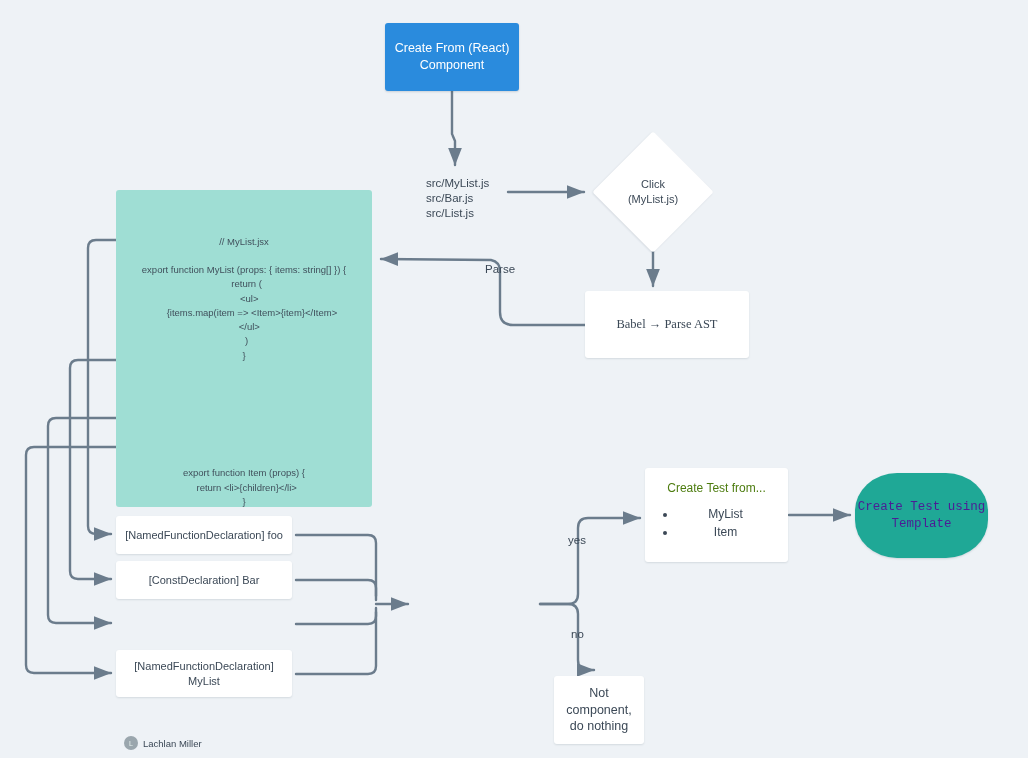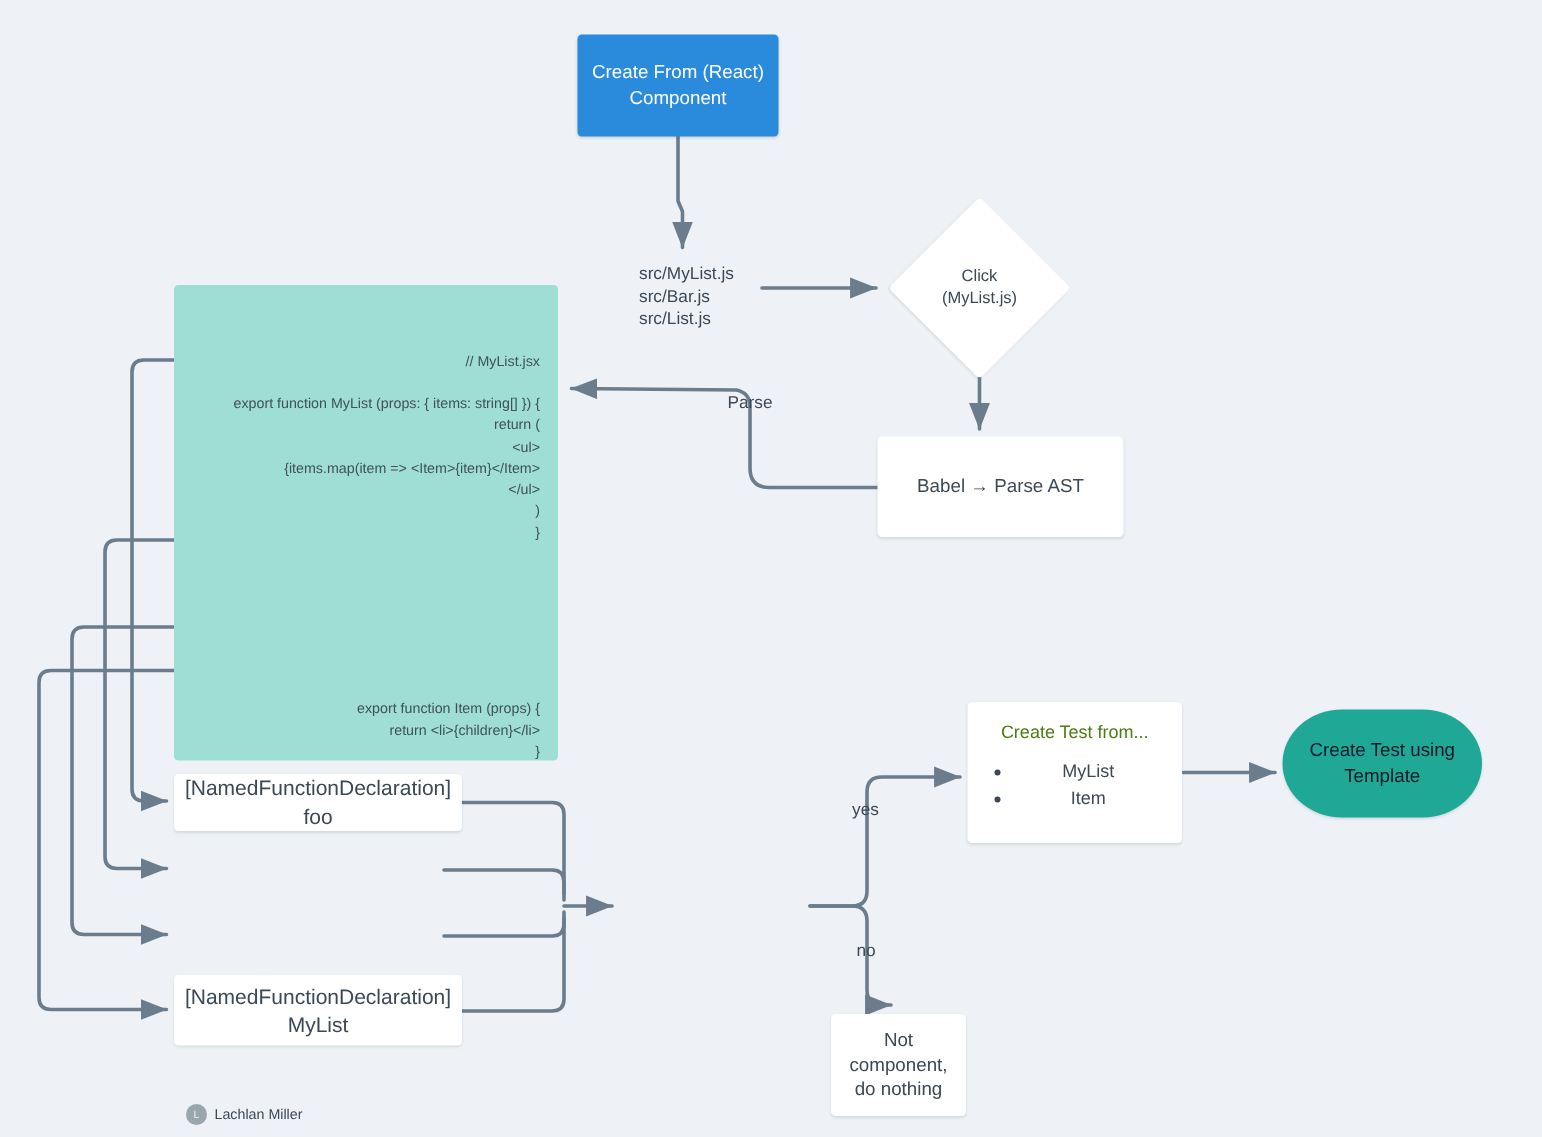--- a/index.html
+++ b/index.html
@@ -44,32 +44,32 @@
     font-size: 12.5px;
     box-shadow: 0 1px 2px rgba(40,60,80,.18);
   }
 
   
   .box {
     background: #ffffff;
     border-radius: 3px;
     box-shadow: 0 1px 2px rgba(40,60,80,.13);
   }
-  .node-babel { left: 585px; top: 291px; width: 164px; height: 67px; }
+  .node-babel { left: 585px; top: 291px; width: 164px; height: 67px; font-family: Liberation Serif, serif; }
   .node-nothing {
     left: 554px; top: 676px; width: 90px; height: 68px;
     font-size: 12.5px;
     text-align: center;
   }
 
   
   .node-decl {
     left: 116px;
-    width: 192px; height: 38px;
-    font-size: 14px;
+    width: 176px; height: 38px;
+    font-size: 11px;
     padding: 0 8px;
   }
   .decl-0 { top: 516px; }
   .decl-1 { top: 561px; }
   .decl-2 { top: 605px; }
   .decl-3 { top: 650px; height: 47px; justify-content: center; }
 
   
   .node-testfrom {
     left: 645px; top: 468px;
@@ -78,26 +78,27 @@
     padding: 12px 14px 0 14px;
     font-size: 12px;
   }
   .node-testfrom .tf-title { margin-bottom: 10px; color: #4d7c0f; }
   .node-testfrom ul { margin: 0; padding-left: 18px; }
   .node-testfrom li { margin: 2px 0; color: #3b4856; }
 
   
   .node-terminal {
     left: 855px; top: 473px;
-    width: 133px; height: 72px;
+    width: 133px; height: 85px;
     background: #1fa896;
-    color: #0f172a;
+    color: #4c1d95;
     border-radius: 42px / 38px;
     font-size: 12.5px;
     box-shadow: 0 1px 2px rgba(40,60,80,.15);
+    font-family: Liberation Mono, monospace;
   }
 
   
   .diamond-wrap { position: absolute; }
   .diamond {
     position: absolute; left: 0; top: 0;
     background: #ffffff;
     transform: rotate(45deg);
     border-radius: 3px;
     box-shadow: 0 1px 2px rgba(40,60,80,.12);
@@ -119,21 +120,21 @@
   .dia-cap .diamond-label { width: 126px; height: 88px; }
 
   
   .node-code {
     left: 116px; top: 190px;
     width: 256px; height: 317px;
     background: #9fded4;
     border-radius: 3px;
     display: block;
     padding: 16px 12px 0 12px;
-    text-align: right;
+    text-align: center;
     color: #40505c;
     font-size: 9.5px;
     line-height: 1.5;
     white-space: pre;
     overflow: hidden;
   }
   .code-gap { height: 9px; }
   .code-author {
     position: absolute;
     left: 124px; bottom: 8px;
@@ -253,20 +254,23 @@
     
   </div>
   <div class="code-author">
     <span class="avatar">L</span>
     <span>Lachlan Miller</span>
   </div>
 
   <div class="node box node-decl decl-0">
     <span>[NamedFunctionDeclaration] foo</span>
   </div>
+  <div class="node box node-decl decl-1">
+    <span>[ConstDeclaration] Bar</span>
+  </div>
   <div class="node box node-decl decl-3">
     <span style="white-space:pre-line">[NamedFunctionDeclaration]
 MyList</span>
   </div>
 
 
   <div class="edge-label lbl-yes">yes</div>
   <div class="edge-label lbl-no">no</div>
 
   <div class="node box node-testfrom">

